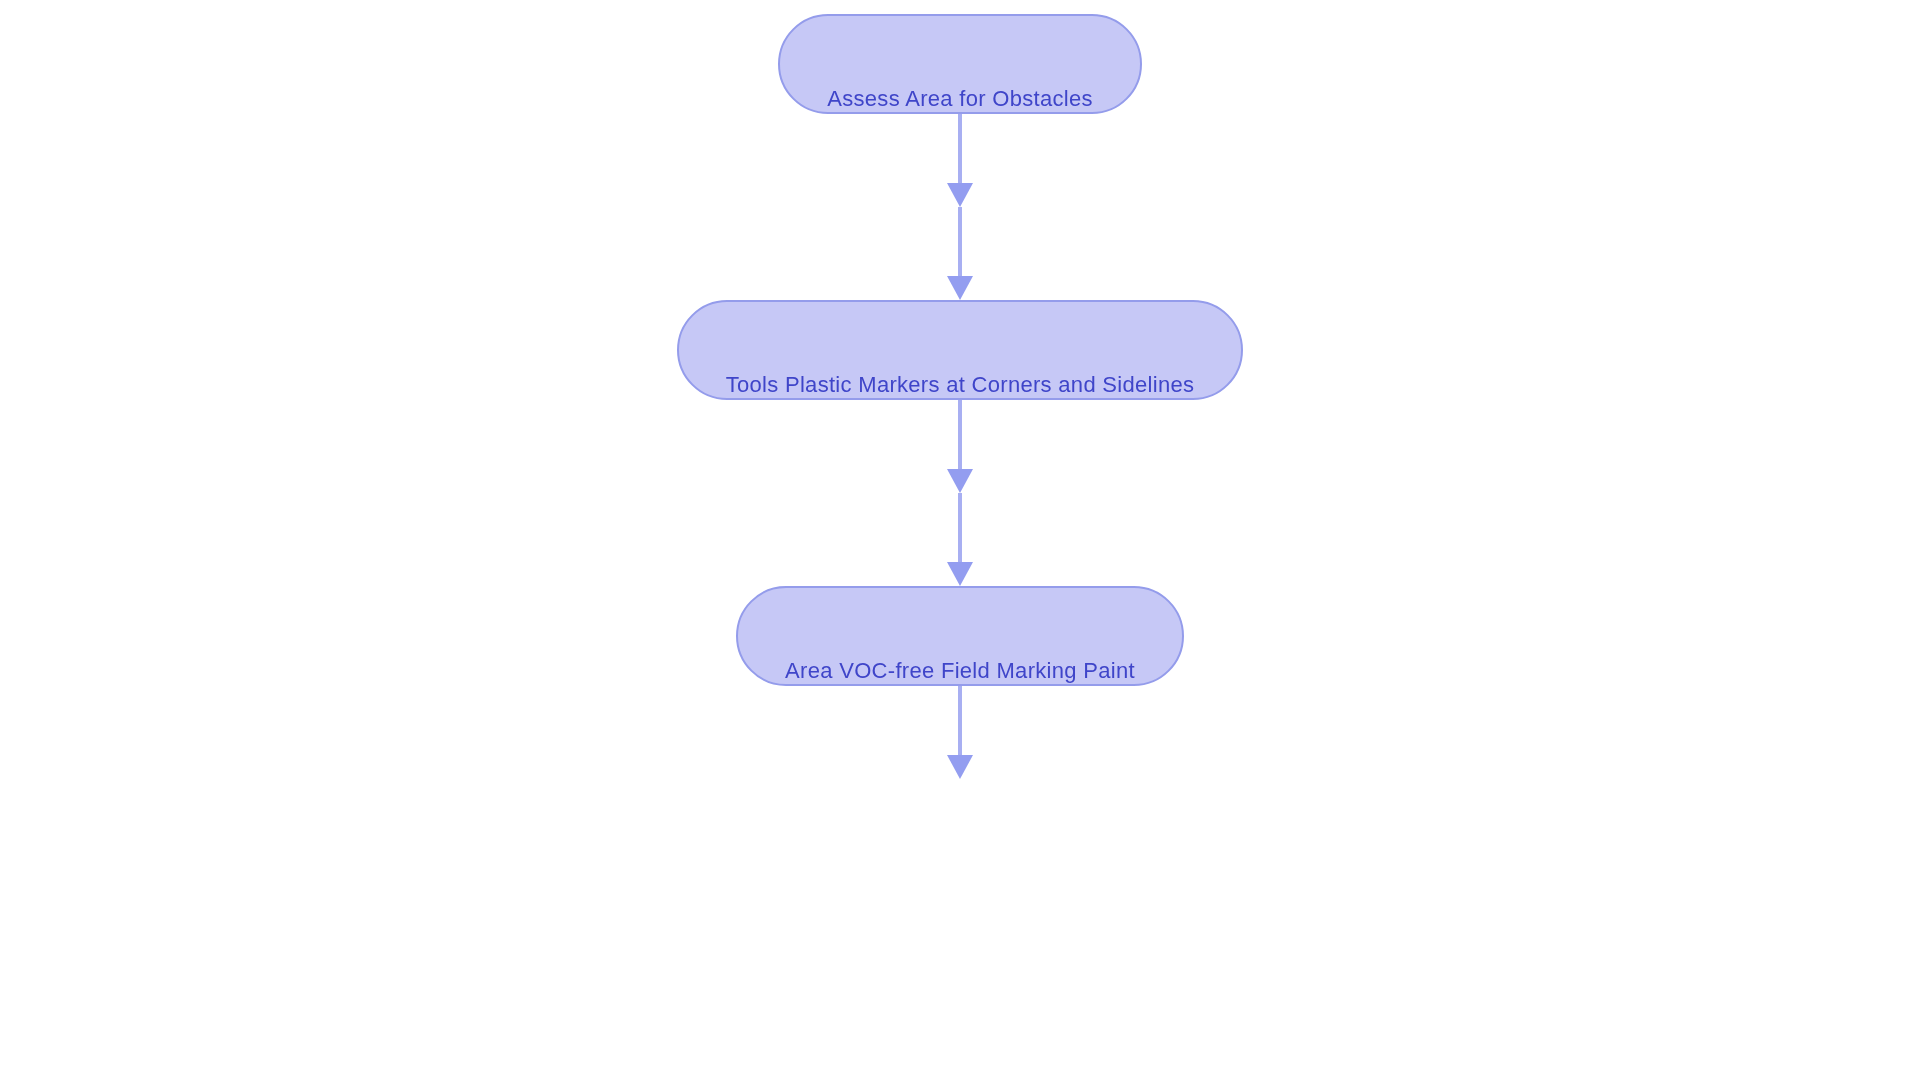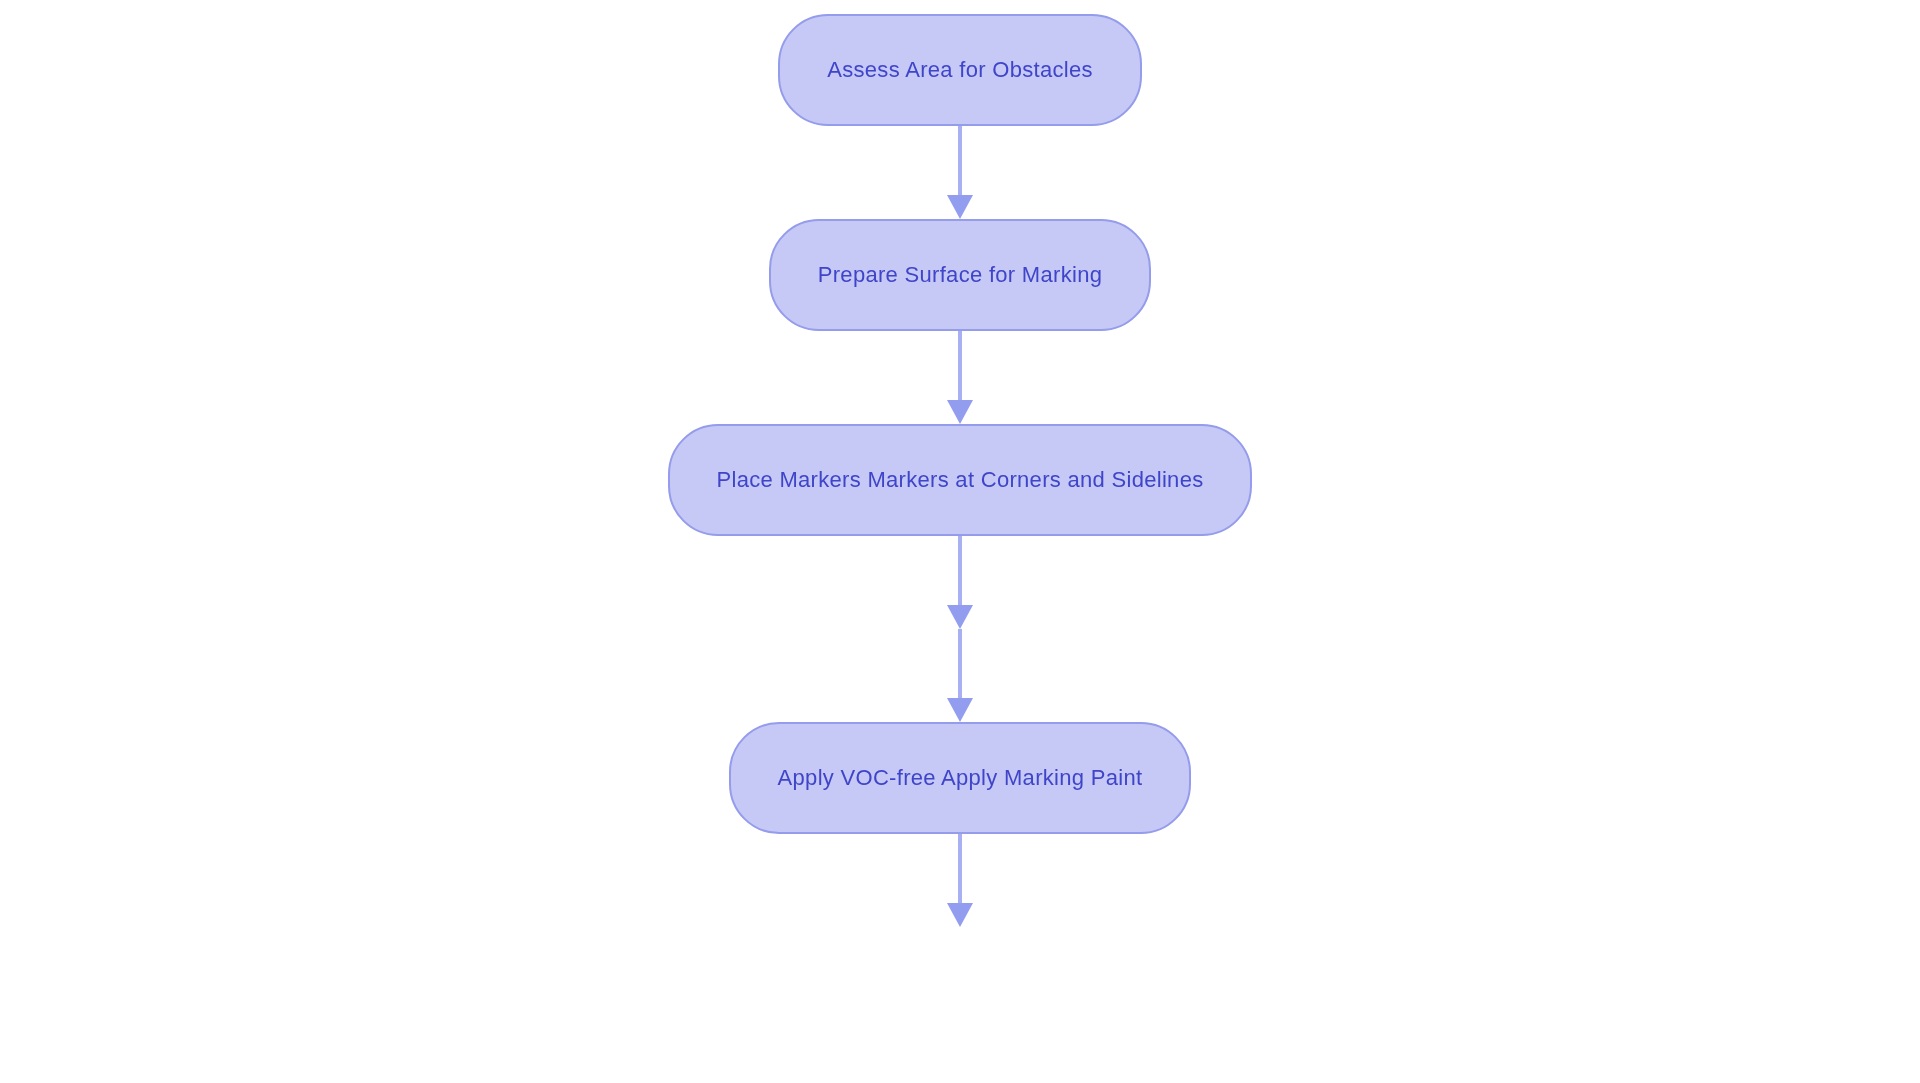--- a/index.html
+++ b/index.html
@@ -14,26 +14,26 @@
     background: var(--bg, #ffffff);
     display: flex;
     flex-direction: column;
     align-items: center;
     padding-top: 14px;
     box-sizing: border-box;
     overflow: hidden;
     font-family: "Liberation Sans", "DejaVu Sans", sans-serif;
   }
   .node {
-    height: 112px;
+    height: 100px;
     border-radius: 50px;
     background: var(--node-fill, #c6c8f6);
     border: 2px solid var(--node-border, #949ceb);
     display: flex;
-    align-items: center;
+    align-items: flex-end;
     justify-content: center;
     padding: 0 47px;
     box-sizing: border-box;
     flex: 0 0 auto;
   }
   .node-label {
     font-size: 22px;
     font-weight: 500;
     letter-spacing: 0.3px;
     color: var(--node-text, #3f45c9);
@@ -68,46 +68,43 @@
 
   <div class="node">
     <span class="node-label">Assess Area for Obstacles</span>
   </div>
 
   <div class="arrow">
     <div class="arrow-line"></div>
     <div class="arrow-head"></div>
   </div>
 
-  <div class="node">
-    <span class="node-label">Prepare Surface for Marking</span>
-  </div>
 
   <div class="arrow">
     <div class="arrow-line"></div>
     <div class="arrow-head"></div>
   </div>
 
   <div class="node">
-    <span class="node-label">Place Markers Markers at Corners and Sidelines</span>
+    <span class="node-label">Tools Plastic Markers at Corners and Sidelines</span>
   </div>
 
   <div class="arrow">
     <div class="arrow-line"></div>
     <div class="arrow-head"></div>
   </div>
 
 
   <div class="arrow">
     <div class="arrow-line"></div>
     <div class="arrow-head"></div>
   </div>
 
   <div class="node">
-    <span class="node-label">Apply VOC-free Apply Marking Paint</span>
+    <span class="node-label">Area VOC-free Field Marking Paint</span>
   </div>
 
   <div class="arrow">
     <div class="arrow-line"></div>
     <div class="arrow-head"></div>
   </div>
 
 </div>
 
 </body></html>

